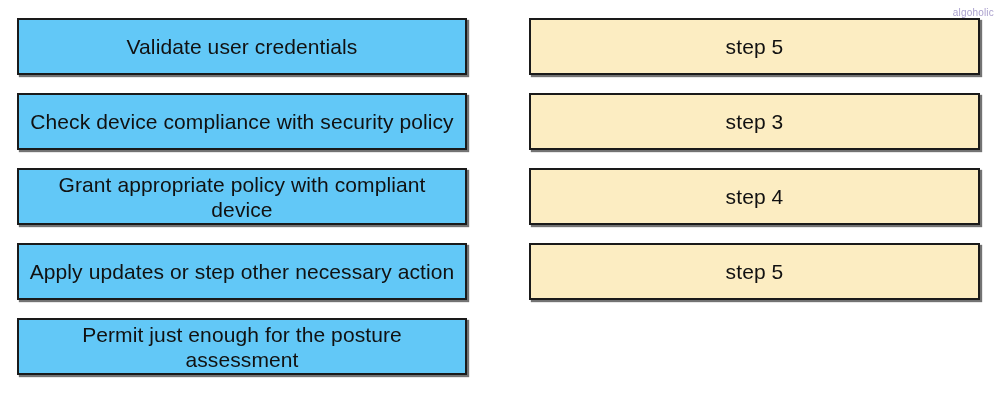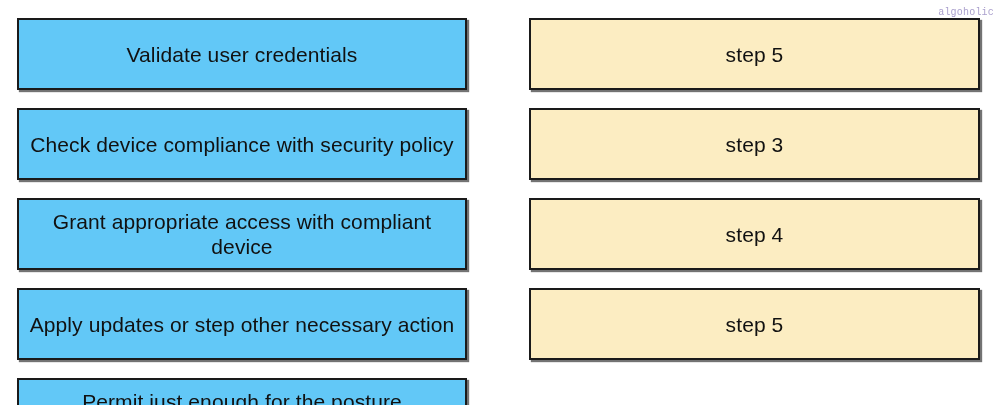--- a/index.html
+++ b/index.html
@@ -34,21 +34,21 @@
     width: 450px;
   }
 
   #step-column {
     left: 529px;
     width: 451px;
   }
 
   .flow-box {
     box-sizing: border-box;
-    height: 72px;
+    height: 57px;
     border: 2px solid #1a1a1a;
     display: flex;
     align-items: center;
     justify-content: center;
     text-align: center;
     padding: 0 8px;
     box-shadow: 2px 2px 1px rgba(0, 0, 0, 0.55);
     color: #111111;
   }
 
@@ -75,37 +75,36 @@
     position: absolute;
     top: 7px;
     right: 6px;
     font-size: 10px;
     line-height: 12px;
     color: #9b8fc4;
     letter-spacing: 0.2px;
     opacity: 0.85;
     pointer-events: none;
     user-select: none;
-    font-family: Liberation Mono, monospace;
   }
 </style>
 </head>
 <body>
 
 <div id="canvas">
 
   <div id="task-column" class="column">
     <div class="flow-box task">
       <span class="box-label">Validate user credentials</span>
     </div>
     <div class="flow-box task">
       <span class="box-label">Check device compliance with security policy</span>
     </div>
     <div class="flow-box task">
-      <span class="box-label">Grant appropriate access with compliant device</span>
+      <span class="box-label">Grant appropriate policy with compliant device</span>
     </div>
     <div class="flow-box task">
       <span class="box-label">Apply updates or step other necessary action</span>
     </div>
     <div class="flow-box task">
       <span class="box-label">Permit just enough for the posture assessment</span>
     </div>
   </div>
 
   <div id="step-column" class="column">

